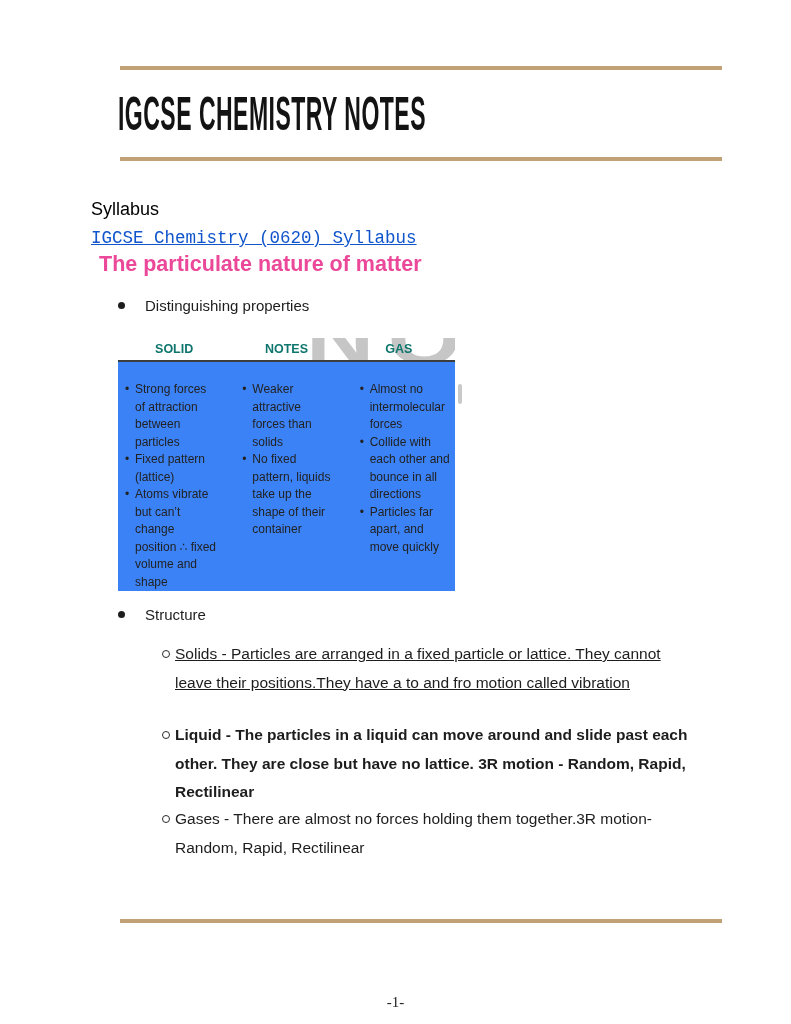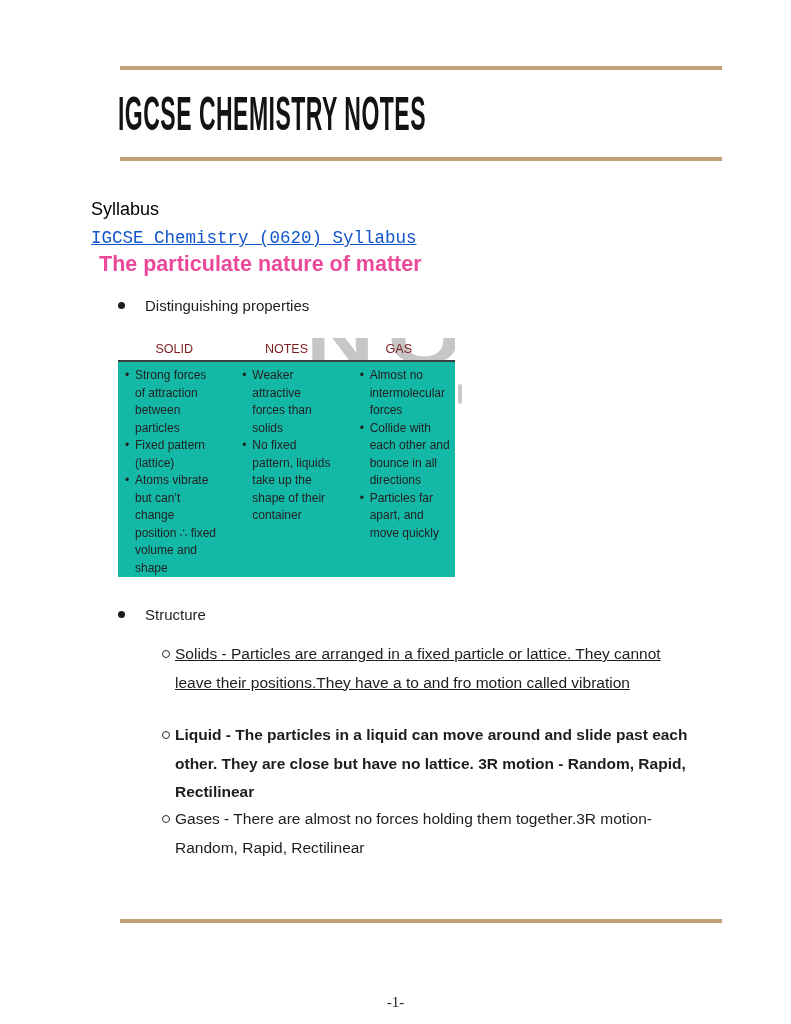--- a/index.html
+++ b/index.html
@@ -21,27 +21,27 @@
   .h-section{position:absolute;left:91px;top:252px;font-size:21.5px;font-weight:700;color:#ec4899;margin-left:8px;}
 
   .bullet1{position:absolute;left:118px;display:flex;align-items:center;font-size:15px;color:#1d1d1d;gap:8px;}
   .bullet1 .dot{width:7px;height:7px;border-radius:50%;background:#1d1d1d;margin-right:12px;flex:0 0 auto;}
   .bullet-distinguishing{top:297px;}
   .bullet-structure{top:606px;}
 
   
   .table-fig{position:absolute;left:118px;top:338px;width:337px;}
   .t-head{position:relative;height:22px;overflow:hidden;background:#fff;display:flex;}
-  .t-head .hc{flex:1 1 0;text-align:center;font-weight:400;font-size:12.5px;color:#7f1d1d;
+  .t-head .hc{flex:1 1 0;text-align:center;font-weight:700;font-size:12.5px;color:#0f766e;
               padding-top:4px;position:relative;z-index:1;}
   .t-watermark{position:absolute;top:-33px;left:188px;z-index:0;font-weight:700;
                font-size:70px;line-height:1;color:#c6c6c6;letter-spacing:10px;
                transform:scaleX(1.35);transform-origin:left top;}
   .t-divider{height:2px;background:#3d3d3d;}
-  .t-body{background:#14b8a6;display:flex;box-sizing:border-box;min-height:208px;padding-top:5px;gap:15px;}
+  .t-body{background:#3b82f6;display:flex;box-sizing:border-box;min-height:208px;padding-top:19px;gap:15px;}
   .t-col{width:112.3px;box-sizing:border-box;padding:0 3px 0 7px;}
   .t-item{position:relative;padding-left:10px;font-size:12px;line-height:17.5px;color:#222;}
   .t-item::before{content:"•";position:absolute;left:0;top:0;color:#222;}
   .scroll-thumb{position:absolute;left:340px;top:46px;width:4px;height:20px;
                 background:#c9c9c9;border-radius:2px;}
 
   .sub-bullet{position:absolute;left:162px;width:522px;padding-left:13px;
               font-size:15.5px;line-height:28.5px;color:#1d1d1d;}
   .sub-bullet .circ{position:absolute;left:0;top:10px;width:6px;height:6px;
                     border:1.5px solid #2b2b2b;border-radius:50%;}

